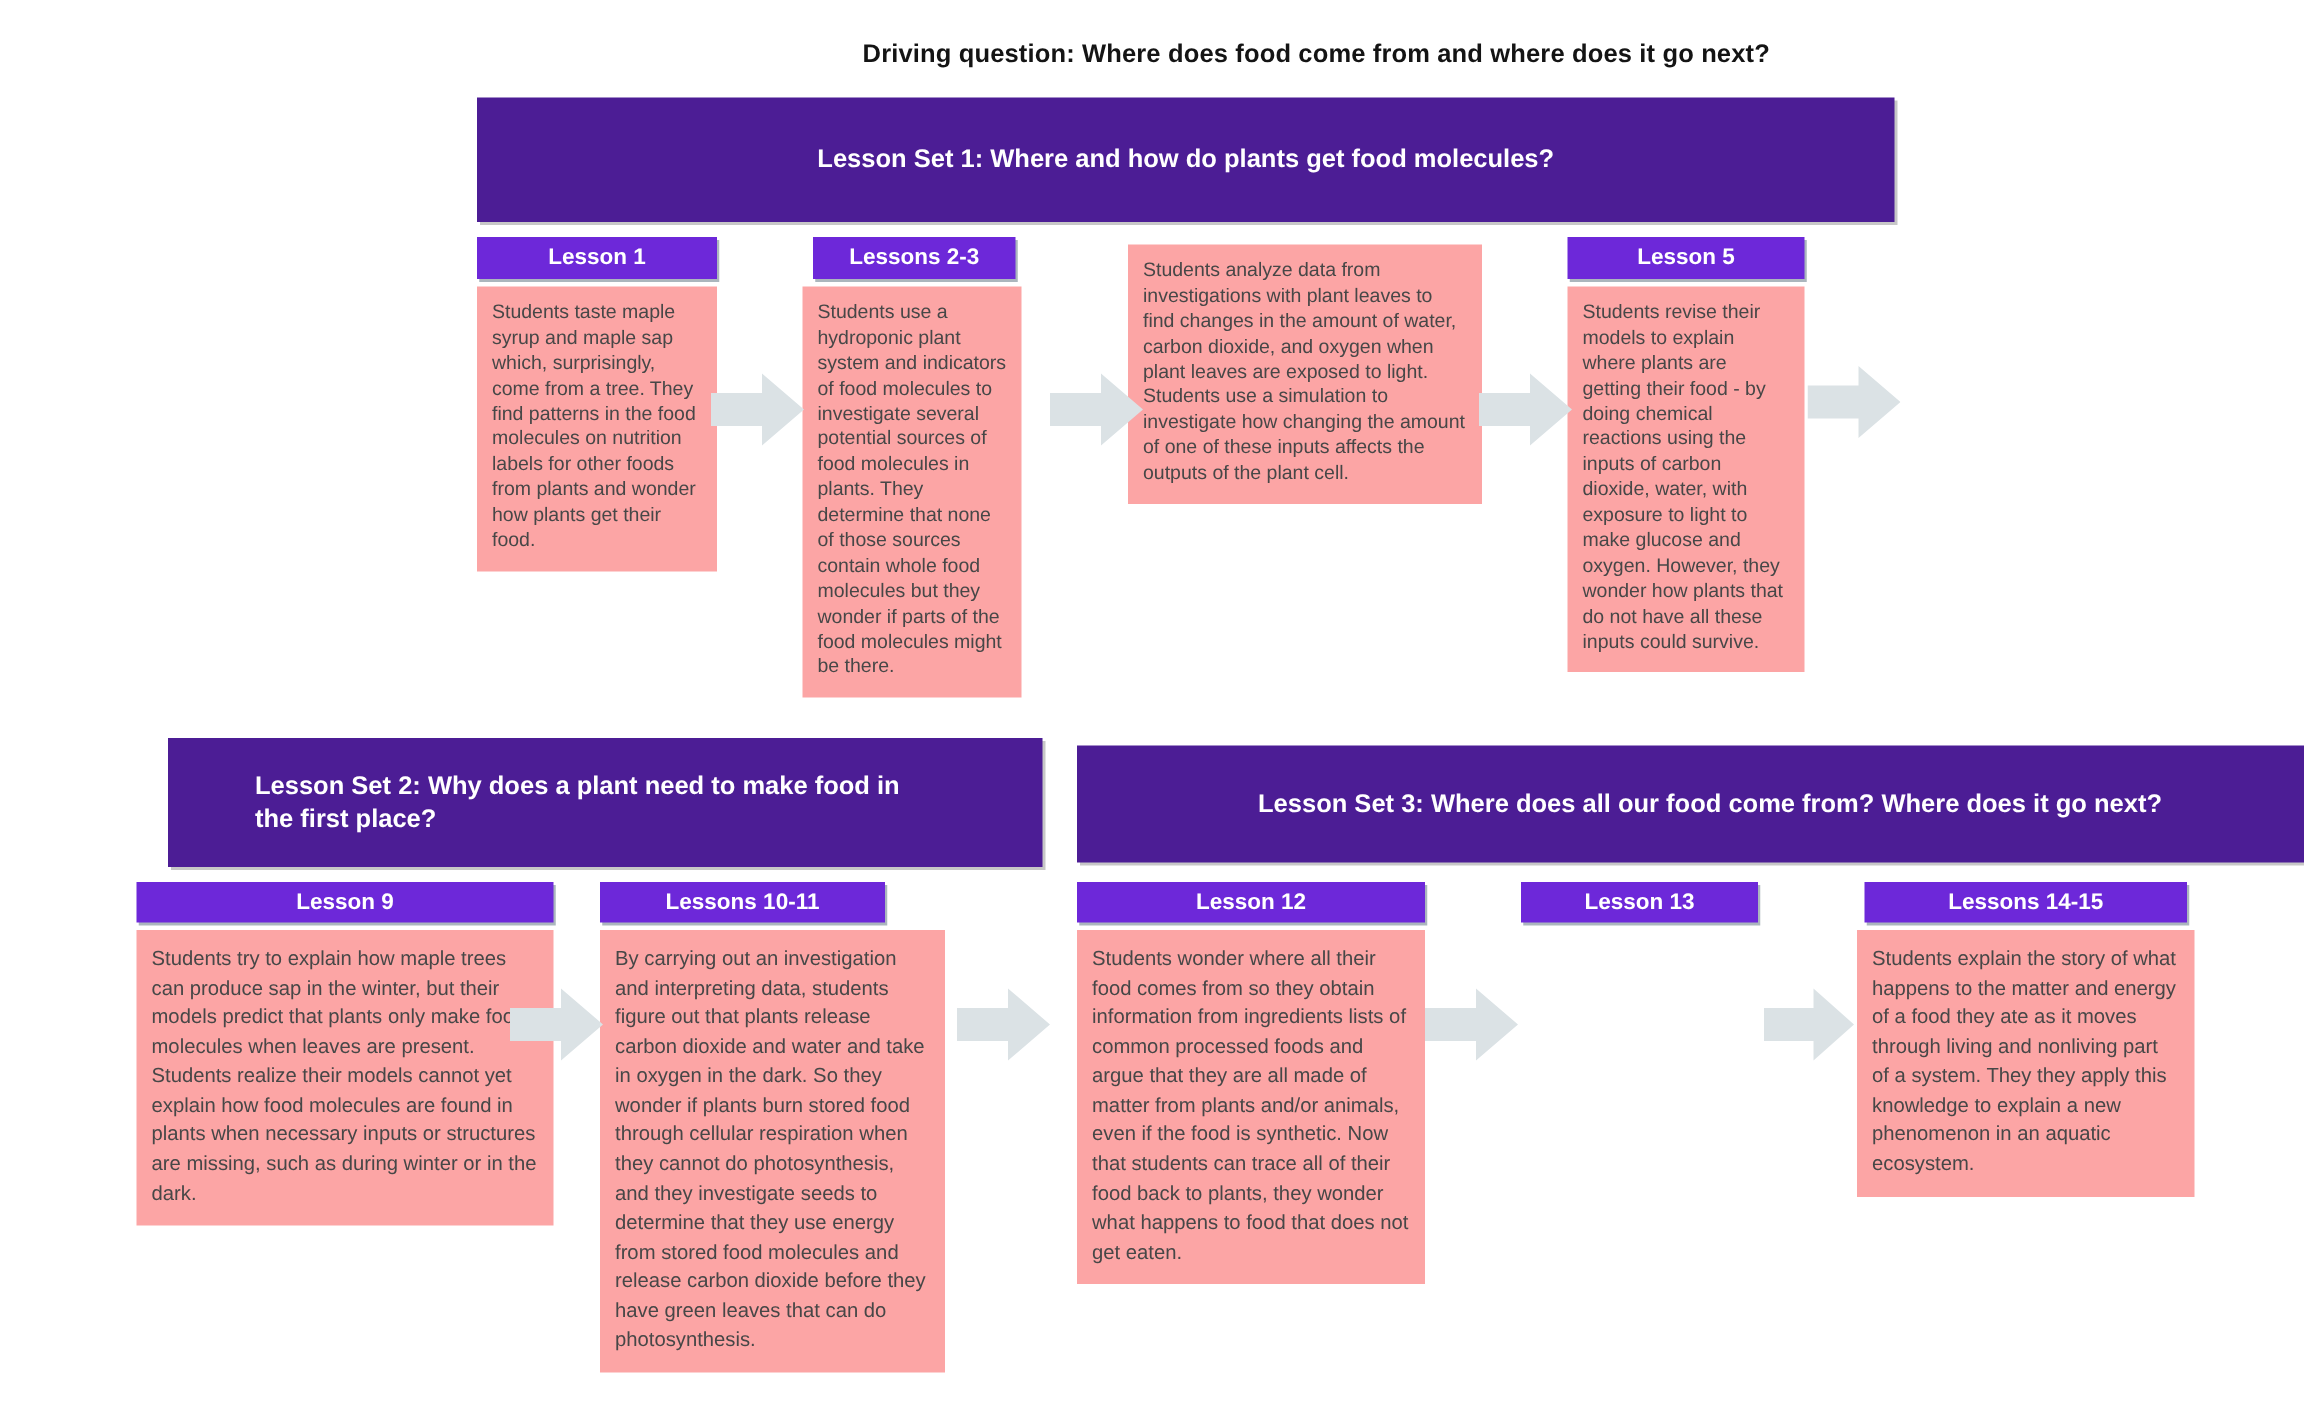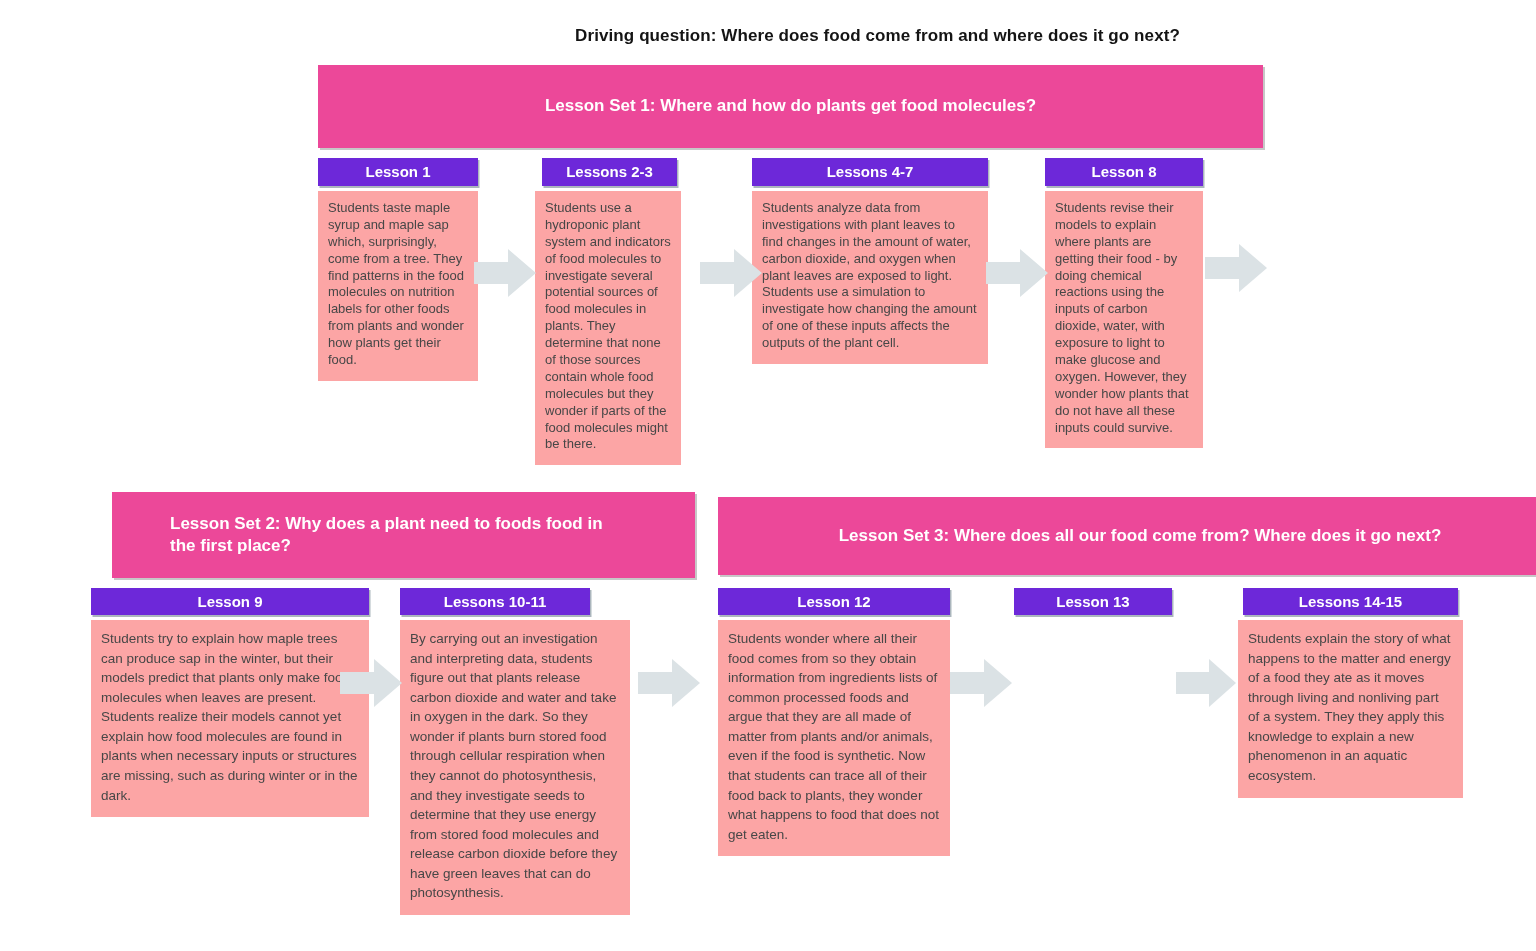--- a/index.html
+++ b/index.html
@@ -6,21 +6,21 @@
   .canvas {
     position:relative; width:1536px; height:951px; background:#ffffff;
     font-family:"Liberation Sans", sans-serif; overflow:hidden;
   }
   .title {
     position:absolute; top:26px; left:320px; width:1115px;
     text-align:center; font-weight:bold; font-size:17px; color:#141414;
     letter-spacing:0.1px;
   }
   .set-bar {
-    position:absolute; background:#ec4899; color:#ffffff;
+    position:absolute; background:#4c1d95; color:#ffffff;
     font-weight:bold; font-size:17px;
     display:flex; align-items:center; justify-content:center;
     box-shadow:2px 2px 0 rgba(0,0,0,0.22);
     line-height:1.3;
   }
   .set-bar.left-text { justify-content:flex-start; text-align:left; padding-left:58px; padding-right:80px; box-sizing:border-box; }
   .card { position:absolute; }
   .card-header {
     background:#6d28d9; color:#ffffff; font-weight:bold; font-size:15px;
     text-align:center; height:28px; line-height:28px;
@@ -49,44 +49,43 @@
     <div class="card-header">Lesson 1</div>
     <div class="card-body">Students taste maple syrup and maple sap which, surprisingly, come from a tree. They find patterns in the food molecules on nutrition labels for other foods from plants and wonder how plants get their food.</div>
   </div>
 
   <div class="card" style="left:535px; top:158px; width:146px;">
     <div class="card-header" style="width:135px; margin-left:7px;">Lessons 2-3</div>
     <div class="card-body">Students use a hydroponic plant system and indicators of food molecules to investigate several potential sources of food molecules in plants. They determine that none of those sources contain whole food molecules but they wonder if parts of the food molecules might be there.</div>
   </div>
 
   <div class="card" style="left:752px; top:158px; width:236px;">
-    <div class="card-header">Lessons 4-7</div>
     <div class="card-body">Students analyze data from investigations with plant leaves to find changes in the amount of water, carbon dioxide, and oxygen when plant leaves are exposed to light. Students use a simulation to investigate how changing the amount of one of these inputs affects the outputs of the plant cell.</div>
   </div>
 
   <div class="card" style="left:1045px; top:158px; width:158px;">
-    <div class="card-header">Lesson 8</div>
+    <div class="card-header">Lesson 5</div>
     <div class="card-body">Students revise their models to explain where plants are getting their food - by doing chemical reactions using the inputs of carbon dioxide, water, with exposure to light to make glucose and oxygen. However, they wonder how plants that do not have all these inputs could survive.</div>
   </div>
 
   <svg class="arrow" style="left:474px; top:245px;" width="62" height="56">
       <polygon points="0,17 34,17 34,4 62,28 34,52 34,39 0,39" fill="#dbe2e5"></polygon>
     </svg>
   <svg class="arrow" style="left:700px; top:245px;" width="62" height="56">
       <polygon points="0,17 34,17 34,4 62,28 34,52 34,39 0,39" fill="#dbe2e5"></polygon>
     </svg>
   <svg class="arrow" style="left:986px; top:245px;" width="62" height="56">
       <polygon points="0,17 34,17 34,4 62,28 34,52 34,39 0,39" fill="#dbe2e5"></polygon>
     </svg>
   <svg class="arrow" style="left:1205px; top:240px;" width="62" height="56">
       <polygon points="0,17 34,17 34,4 62,28 34,52 34,39 0,39" fill="#dbe2e5"></polygon>
     </svg>
 
   <div class="set-bar left-text" style="left:112px; top:492px; width:583px; height:86px;">
-    <span>Lesson Set 2: Why does a plant need to foods food in the first place?</span>
+    <span>Lesson Set 2: Why does a plant need to make food in the first place?</span>
   </div>
 
   <div class="card r2" style="left:91px; top:588px; width:278px;">
     <div class="card-header">Lesson 9</div>
     <div class="card-body">Students try to explain how maple trees can produce sap in the winter, but their models predict that plants only make food molecules when leaves are present. Students realize their models cannot yet explain how food molecules are found in plants when necessary inputs or structures are missing, such as during winter or in the dark.</div>
   </div>
 
   <div class="card r2" style="left:400px; top:588px; width:230px;">
     <div class="card-header" style="width:190px;">Lessons 10-11</div>
     <div class="card-body">By carrying out an investigation and interpreting data, students figure out that plants release carbon dioxide and water and take in oxygen in the dark. So they wonder if plants burn stored food through cellular respiration when they cannot do photosynthesis, and they investigate seeds to determine that they use energy from stored food molecules and release carbon dioxide before they have green leaves that can do photosynthesis.</div>

